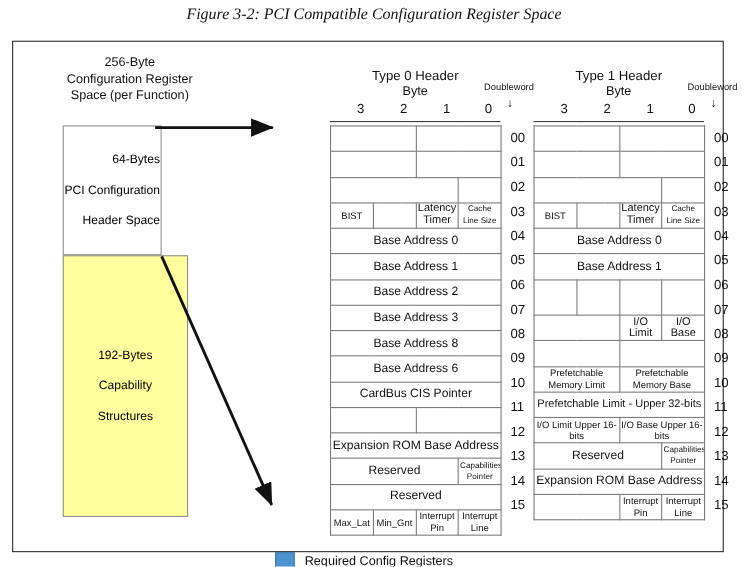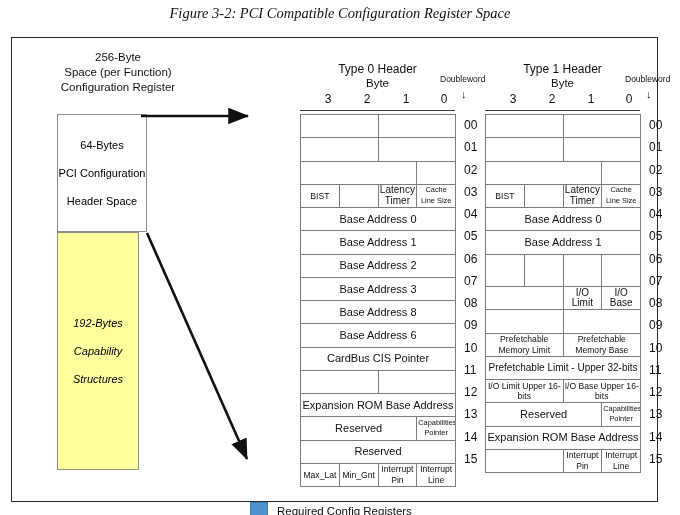--- a/index.html
+++ b/index.html
@@ -30,25 +30,25 @@
   
   .left-title{
     position:absolute;left:18px;top:50px;width:200px;
     text-align:center;font-size:11.5px;line-height:15px;color:#111;
   }
   .mem-white{
     position:absolute;left:57px;top:114px;width:90px;height:118px;
     border:1px solid #8e8e8e;background:#fff;box-sizing:border-box;
     display:flex;align-items:center;justify-content:center;
   }
-  .mem-white span{font-size:11px;line-height:14px;text-align:center;display:block;}
+  .mem-white span{font-size:11px;line-height:14px;text-align:right;display:block;}
   .mem-yellow{
-    position:absolute;left:57px;top:232px;width:82px;height:238px;
+    position:absolute;left:57px;top:232px;width:114px;height:238px;
     border:1px solid #8e8e8e;background:#ffff9e;box-sizing:border-box;
-    display:flex;align-items:center;justify-content:center;font-style:italic;
+    display:flex;align-items:center;justify-content:center;
   }
   .mem-yellow span{font-size:11px;line-height:14px;text-align:center;display:block;}
 
   .arrows{position:absolute;left:0;top:0;width:680px;height:515px;pointer-events:none;}
 
   
   .tbl-wrap{position:absolute;}
   .tbl-title{
     position:absolute;top:-52px;left:0;width:100%;
     text-align:center;font-size:12px;color:#111;
@@ -107,22 +107,22 @@
 </style>
 </head>
 <body>
 
 <div class="figure-caption">Figure 3-2: PCI Compatible Configuration Register Space</div>
 
 <div class="frame"></div>
 
 <div class="left-title">
   <div>256-Byte</div>
+  <div>Configuration Register</div>
   <div>Space (per Function)</div>
-  <div>Configuration Register</div>
 </div>
 
 <div class="mem-white">
   <span>
     <span>64-Bytes</span><br>
     <span>PCI Configuration</span><br>
     <span>Header Space</span>
   </span>
 </div>
 

